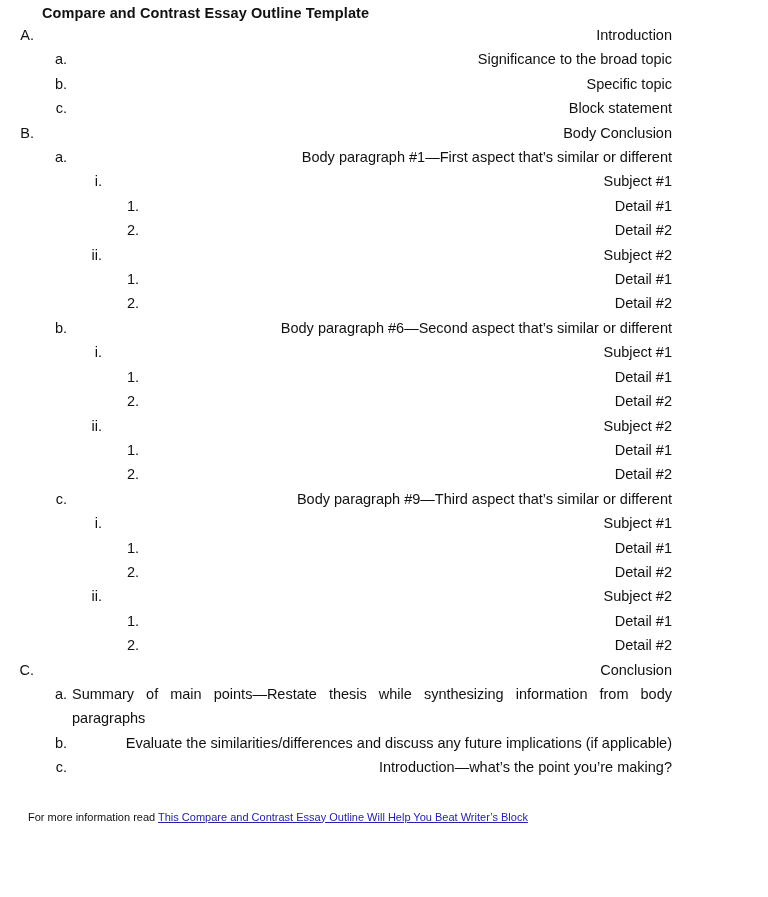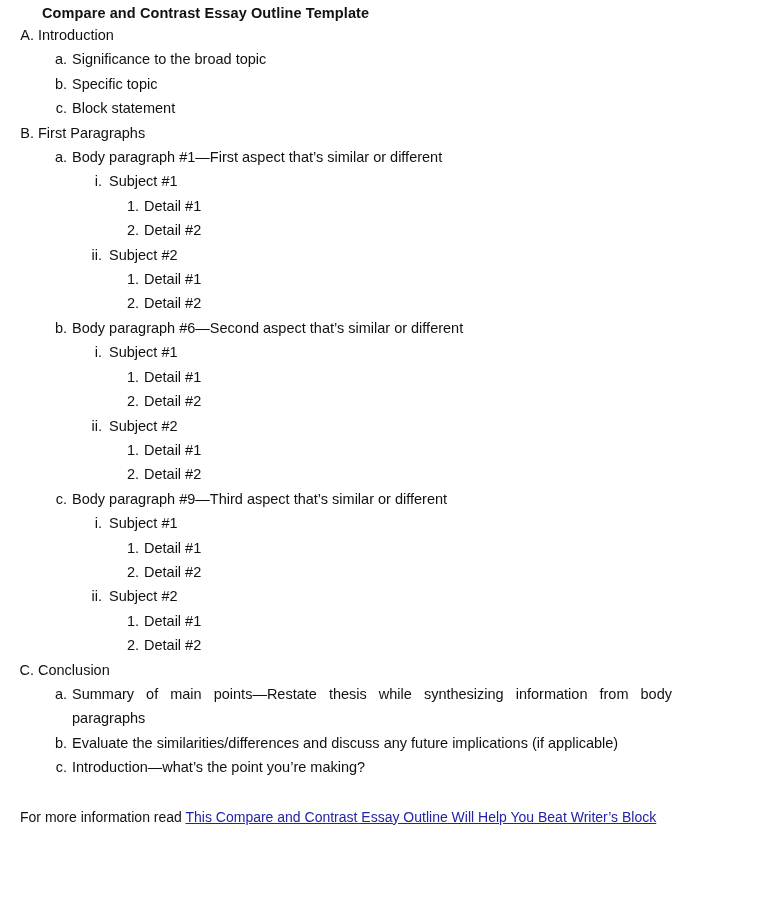--- a/index.html
+++ b/index.html
@@ -48,20 +48,21 @@
 
   .marker {
     flex: 0 0 auto;
     text-align: right;
     white-space: pre;
   }
 
   .row-text {
     flex: 1 1 auto;
     white-space: normal;
+    text-align: right;
   }
 
   
   .lvl1 {
     margin-left: 18px;
   }
   .lvl1 > .marker {
     width: 16px;
     margin-right: 4px;
   }
@@ -99,23 +100,23 @@
     margin-left: 127px;
   }
   .lvl4 > .marker {
     width: 12px;
     margin-right: 5px;
   }
 
   
   .footer {
     margin-top: 25px;
-    margin-left: 20px;
+    margin-left: 28px;
     width: 700px;
-    font-size: 14px;
+    font-size: 11px;
     line-height: 24.4px;
     color: #111111;
   }
   .footer .doc-link {
     color: #2222aa;
     text-decoration: underline;
     cursor: pointer;
   }
 </style>
 </head>
@@ -138,21 +139,21 @@
     <span class="marker">b.</span>
     <span class="row-text">Specific topic</span>
   </div>
   <div class="row lvl2">
     <span class="marker">c.</span>
     <span class="row-text">Block statement</span>
   </div>
 
   <div class="row lvl1">
     <span class="marker">B.</span>
-    <span class="row-text">First Paragraphs</span>
+    <span class="row-text">Body Conclusion</span>
   </div>
 
   <div class="row lvl2">
     <span class="marker">a.</span>
     <span class="row-text">Body paragraph #1—First aspect that’s similar or different</span>
   </div>
   <div class="row lvl3">
     <span class="marker">i.</span>
     <span class="row-text">Subject #1</span>
   </div>

